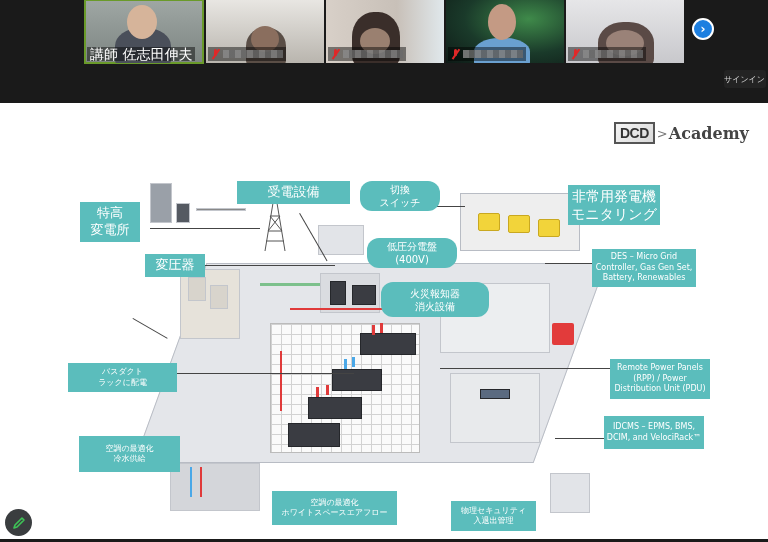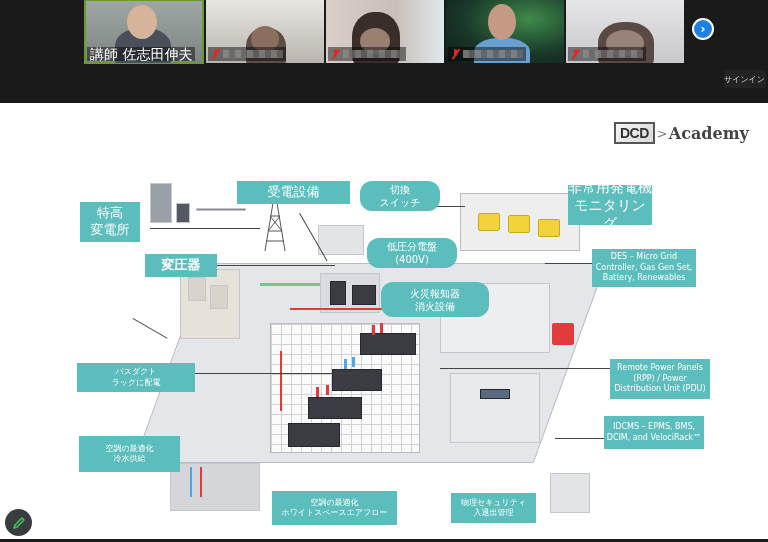--- a/index.html
+++ b/index.html
@@ -176,44 +176,44 @@
     <div class="leader" style="left:440px; top:265px; width:170px;"></div>
     <div class="leader" style="left:555px; top:335px; width:55px;"></div>
 
     <div class="label fs-l" style="left:80px; top:99px; width:60px; height:40px;">
         <span>特高
 変電所</span>
       </div>
     <div class="label fs-l" style="left:237px; top:78px; width:113px; height:23px;">
         <span>受電設備</span>
       </div>
-    <div class="label fs-l" style="left:145px; top:151px; width:72px; height:23px;font-weight:bold;">
+    <div class="label fs-l" style="left:145px; top:151px; width:60px; height:23px;">
         <span>変圧器</span>
       </div>
-    <div class="label fs-s" style="left:77px; top:260px; width:118px; height:29px;">
+    <div class="label fs-s" style="left:68px; top:260px; width:109px; height:29px;">
         <span>バスダクト
 ラックに配電</span>
       </div>
     <div class="label fs-s" style="left:79px; top:333px; width:101px; height:36px;">
         <span>空調の最適化
 冷水供給</span>
       </div>
     <div class="label fs-s" style="left:272px; top:388px; width:125px; height:34px;">
         <span>空調の最適化
 ホワイトスペースエアフロー</span>
       </div>
-    <div class="label fs-s" style="left:451px; top:390px; width:85px; height:30px;">
+    <div class="label fs-s" style="left:451px; top:398px; width:85px; height:30px;">
         <span>物理セキュリティ
 入退出管理</span>
       </div>
     <div class="label fs-m" style="left:360px; top:78px; width:80px; height:30px;">
         <span>切換
 スイッチ</span>
       </div>
-    <div class="label fs-xl" style="left:568px; top:82px; width:84px; height:40px;">
+    <div class="label fs-xl" style="left:568px; top:82px; width:92px; height:40px;">
         <span>非常用発電機
 モニタリング</span>
       </div>
     <div class="label fs-m" style="left:367px; top:135px; width:90px; height:30px;">
         <span>低圧分電盤
 (400V)</span>
       </div>
     <div class="label fs-m" style="left:381px; top:179px; width:108px; height:35px;">
         <span>火災報知器
 消火設備</span>

